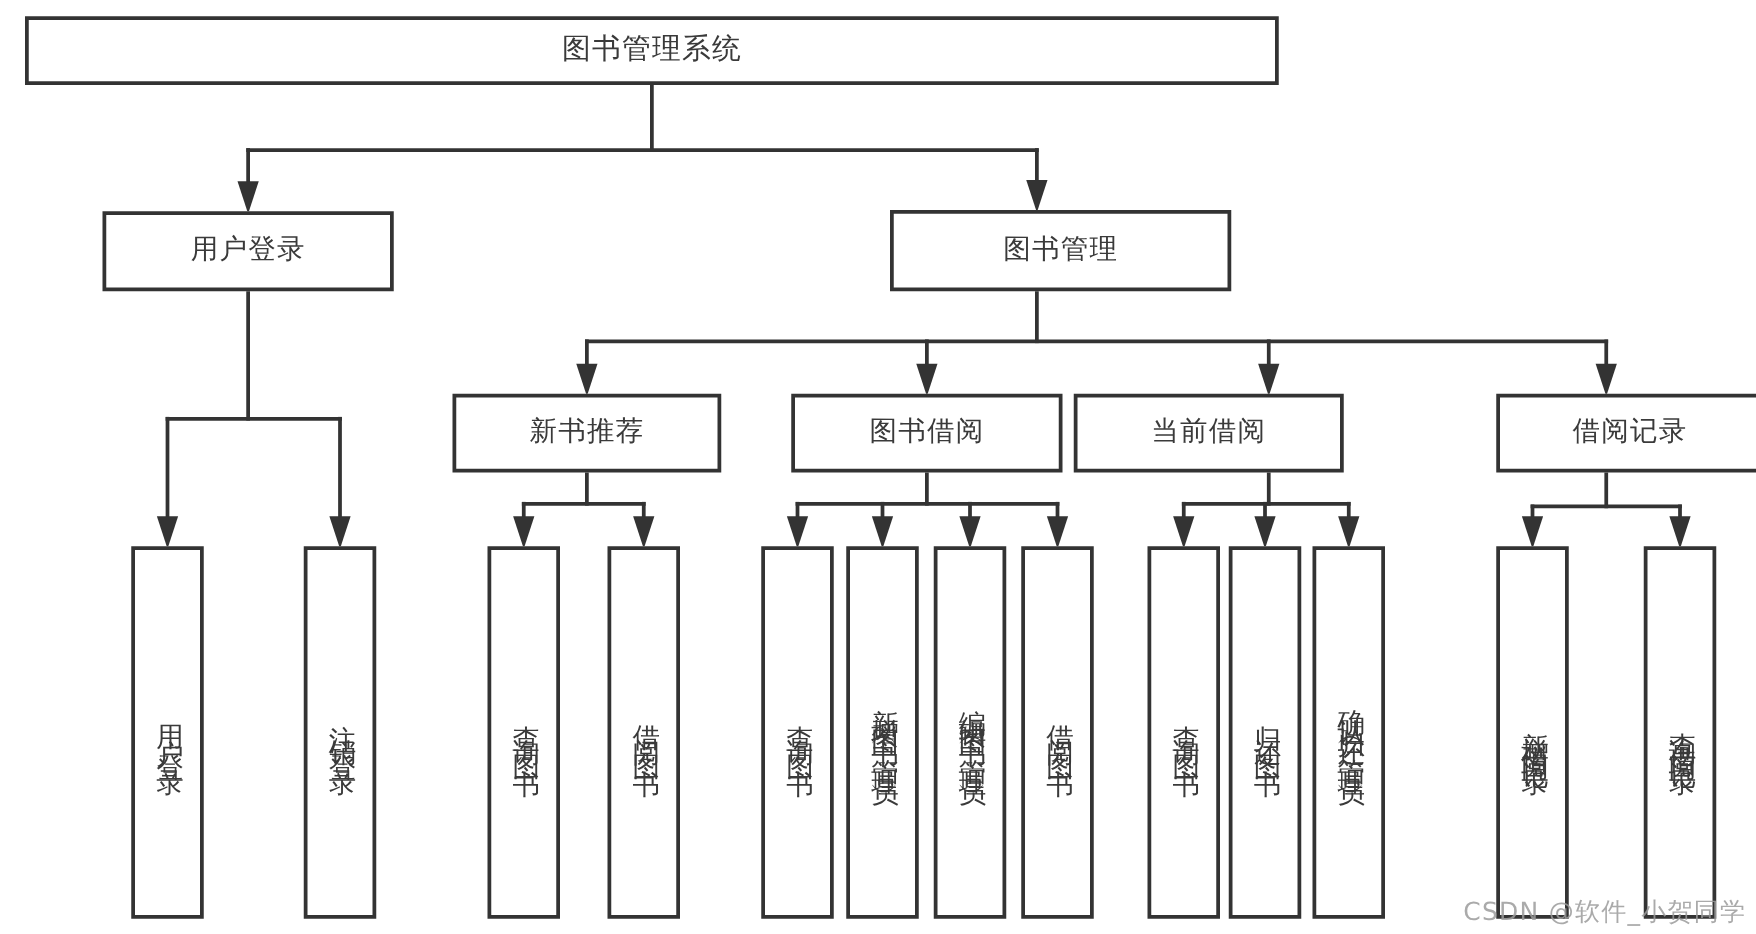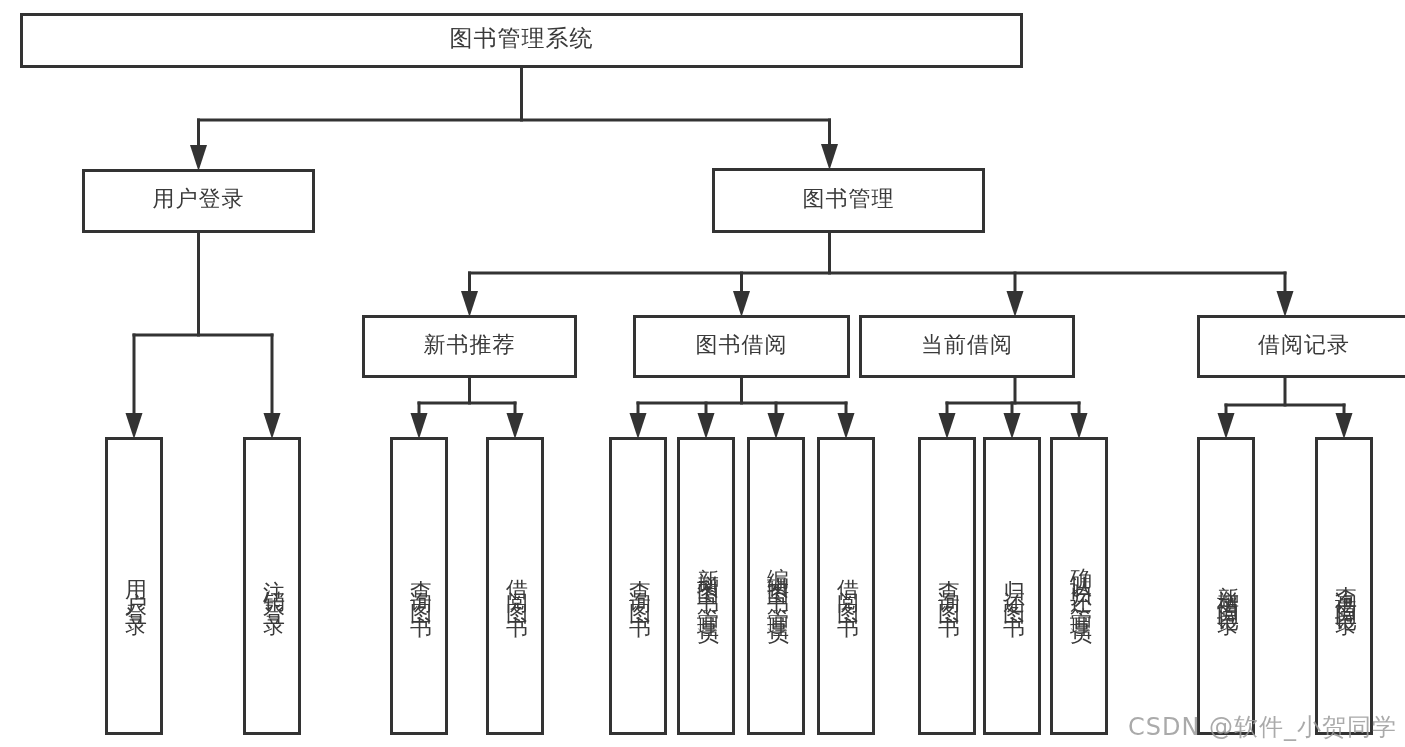--- a/index.html
+++ b/index.html
@@ -37,21 +37,21 @@
     text-orientation: mixed;
     letter-spacing: 12px;
     white-space: nowrap;
   }
   .node.v.long span { letter-spacing: 8px; }
   .node.v.tight span { letter-spacing: 6px; }
   #watermark {
     position: absolute;
     right: 8px;
     bottom: 4px;
-    font-size: 24px;
+    font-size: 20px;
     letter-spacing: 1px;
     opacity: 0.85;
     white-space: nowrap;
     margin-left: 42px;
   }
 </style>
 </head>
 <body>
 
 <div id="canvas">

